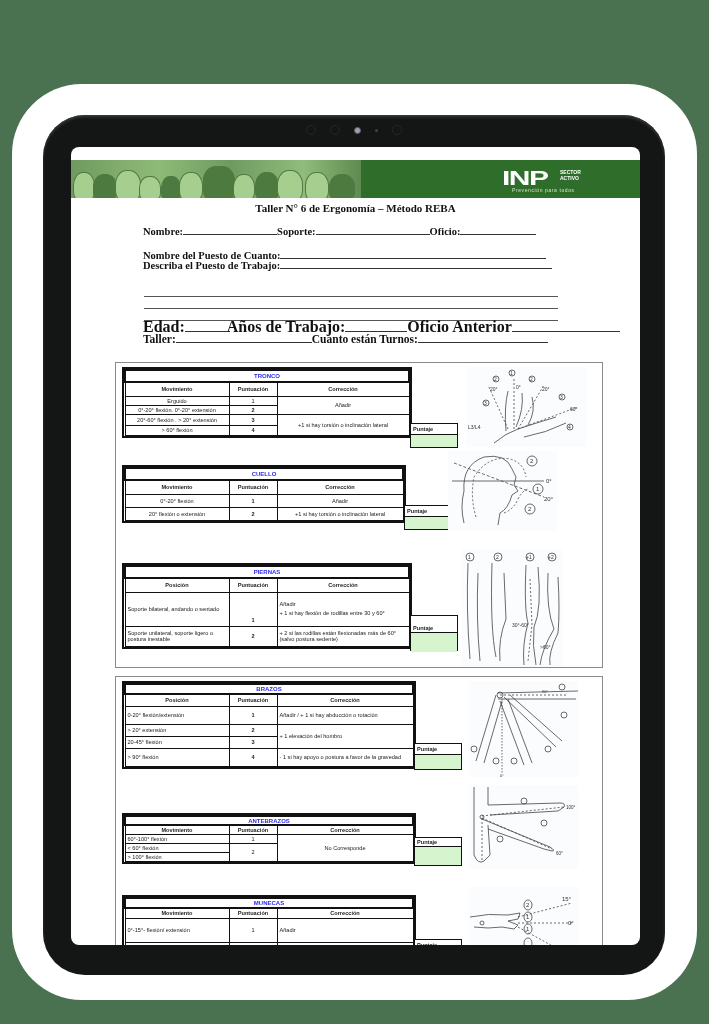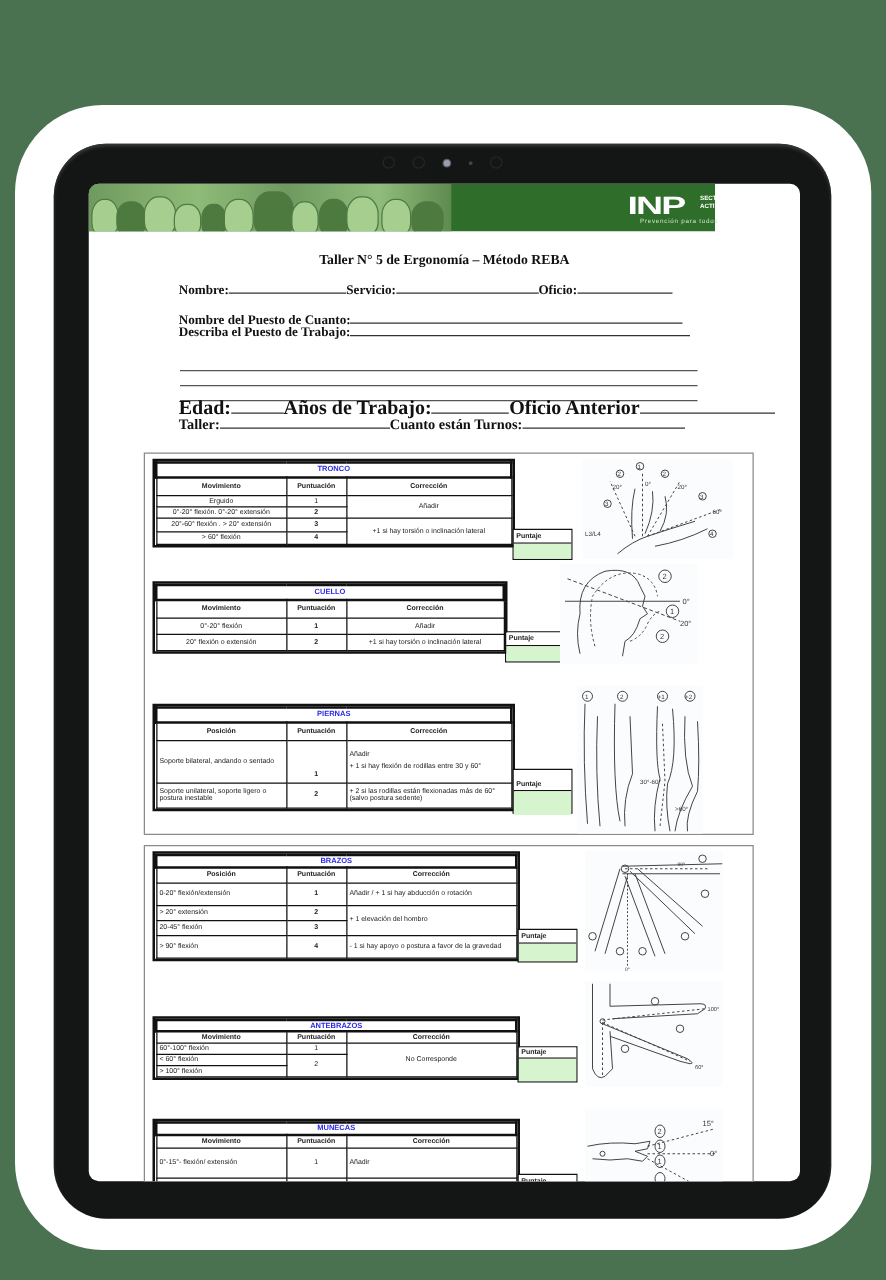--- a/index.html
+++ b/index.html
@@ -8,21 +8,21 @@
 
   .glow { position: absolute; left: 12px; top: 84px; width: 685px; height: 916px; background: #ffffff; border-radius: 70px; }
   .bezel { position: absolute; left: 43px; top: 115px; width: 622px; height: 860px; background: #141515; border-radius: 42px; box-shadow: inset 0 2px 3px #3a3a3a; }
   .camera-bar { position: absolute; left: 0; right: 0; top: 8px; height: 14px; display: flex; justify-content: center; align-items: center; gap: 14px; }
   .cam { width: 7px; height: 7px; border-radius: 50%; background: #9aa0ad; border: 1px solid #5c606a; }
   .sensor { width: 3px; height: 3px; border-radius: 50%; background: #444; }
   .ring { width: 10px; height: 10px; border-radius: 50%; border: 1px solid #262626; }
 
   .screen { position: absolute; left: 28px; top: 32px; width: 569px; height: 798px; background: #ffffff; border-radius: 8px; overflow: hidden; }
 
-  .banner { position: absolute; left: 0; top: 0; width: 501px; height: 38px; background: #2f6e2a; }
+  .banner { position: absolute; left: 0; top: 13px; width: 569px; height: 38px; background: #2f6e2a; }
   .photos { position: absolute; left: 0; top: 0; width: 290px; height: 38px; background: linear-gradient(90deg, #6f9a5f, #8fbb78 30%, #6e9a60 55%, #90bd7c 80%, #5f8a50); overflow: hidden; }
   .face { position: absolute; bottom: -4px; border-radius: 45% 45% 35% 35%; background: #a6cf8f; border: 1px solid #4f7a43; }
   .face.d { background: #4d7a3f; }
   .logo { position: absolute; left: 431px; top: 6px; width: 110px; height: 28px; }
   .logo-mark { position: absolute; left: 0; top: 2px; font: bold 20px/20px "Liberation Sans", sans-serif; color: #ffffff; letter-spacing: -1px; transform: scaleX(1.5); transform-origin: left; }
   .logo-sector { position: absolute; left: 58px; top: 3px; font: bold 5px/6px "Liberation Sans", sans-serif; color: #ffffff; width: 40px; }
   .logo-tag { position: absolute; left: 10px; top: 21px; font: 5px/6px "Liberation Sans", sans-serif; color: #cfe3c8; letter-spacing: 0.6px; }
 
   .doc { position: absolute; left: 0; top: 38px; width: 569px; }
   .title { position: absolute; left: 0; width: 569px; top: 17px; text-align: center; font: bold 11px/13px "Liberation Serif", serif; color: #111; }
@@ -77,24 +77,24 @@
         <div class="face d" style="left:258px;width:26px;height:28px;"></div>
       </div>
       <div class="logo">
         <span class="logo-mark">INP</span>
         <span class="logo-sector">SECTOR ACTIVO</span>
         <span class="logo-tag">Prevención para todos</span>
       </div>
     </div>
 
     <div class="doc">
-      <div class="title">Taller N° 5 de Ergonomía – Método REBA</div>
+      <div class="title">Taller N° 6 de Ergonomía – Método REBA</div>
 
       <div class="field-line" style="left:72px;top:40px;">
-        <span>Nombre:</span><span class="blank" style="width:94px"></span><span>Servicio:</span><span class="blank" style="width:114px"></span><span>Oficio:</span><span class="blank" style="width:76px"></span>
+        <span>Nombre:</span><span class="blank" style="width:94px"></span><span>Soporte:</span><span class="blank" style="width:114px"></span><span>Oficio:</span><span class="blank" style="width:76px"></span>
       </div>
 
       <div class="field-line" style="left:72px;top:64px;">
         <span>Nombre del Puesto de Cuanto:</span><span class="blank" style="width:266px"></span>
       </div>
 
       <div class="field-line" style="left:72px;top:74px;">
         <span>Describa el Puesto de Trabajo:</span><span class="blank" style="width:272px"></span>
       </div>
       <div class="hrule" style="top:111px;"></div>

